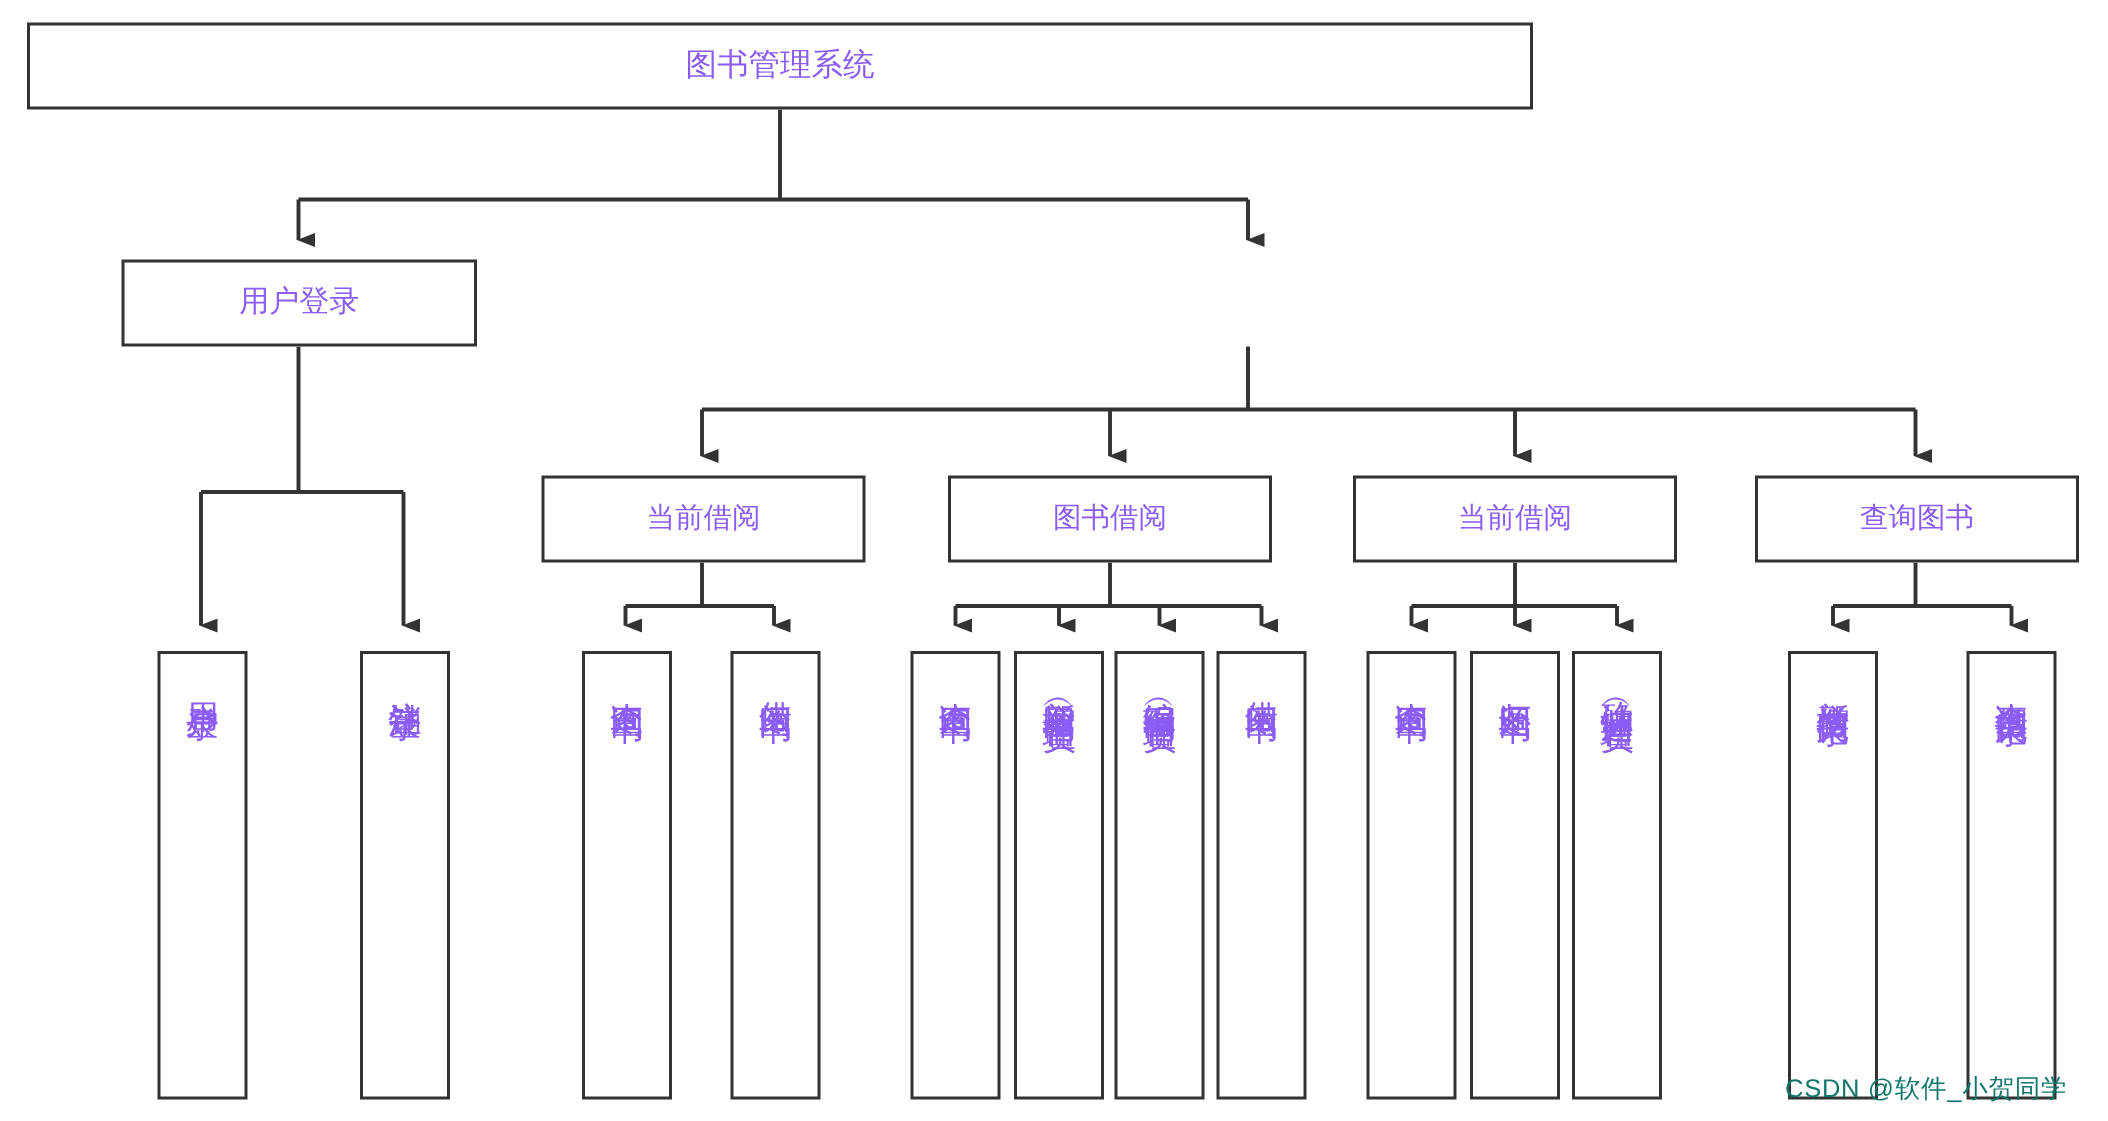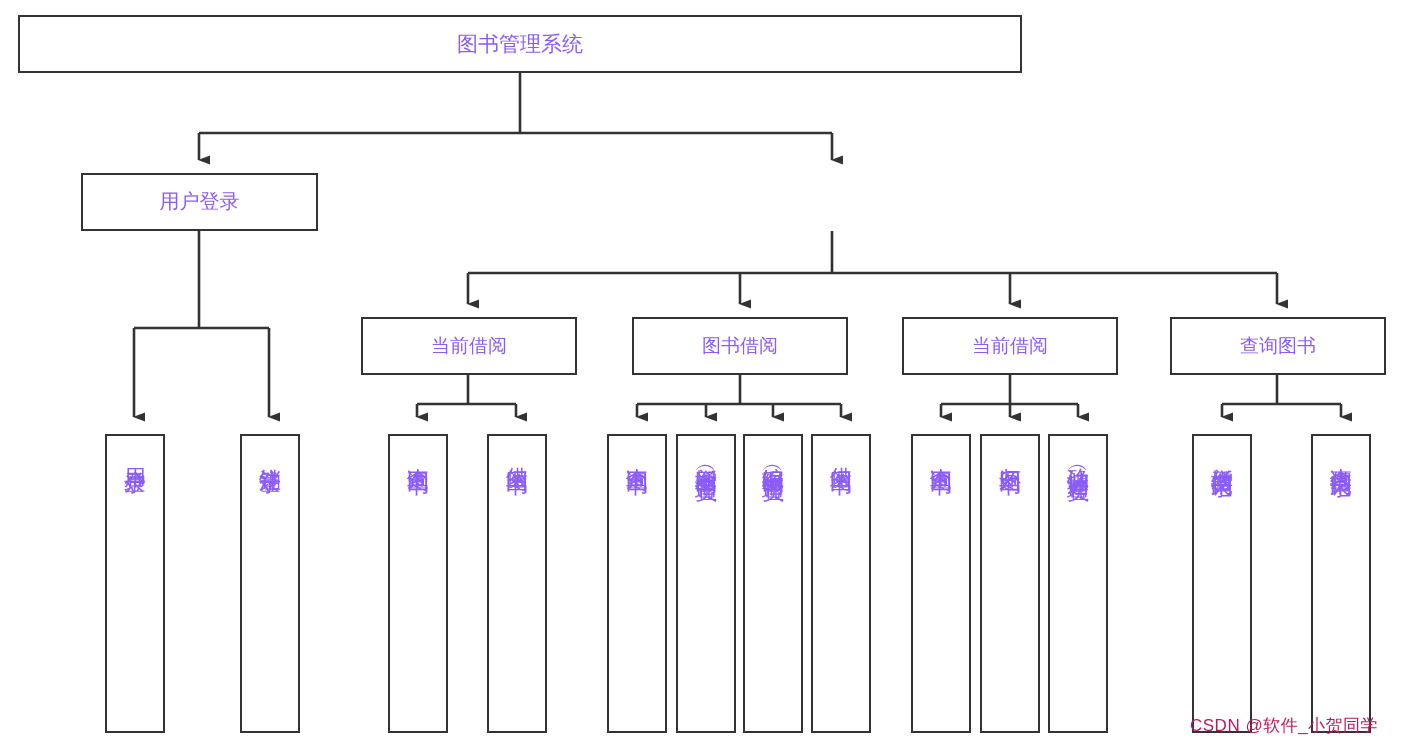--- a/index.html
+++ b/index.html
@@ -57,21 +57,21 @@
     font-size: 22px;
     letter-spacing: 2px;
     line-height: 1;
     white-space: nowrap;
   }
   .watermark {
     position: absolute;
     left: 1190px;
     top: 714px;
     font-size: 17px;
-    color: #be185d;
+    color: #0f766e;
     letter-spacing: 0.5px;
     white-space: nowrap;
     user-select: none;
   }
 </style>
 </head>
 <body>
 
 <div id="canvas">
 

